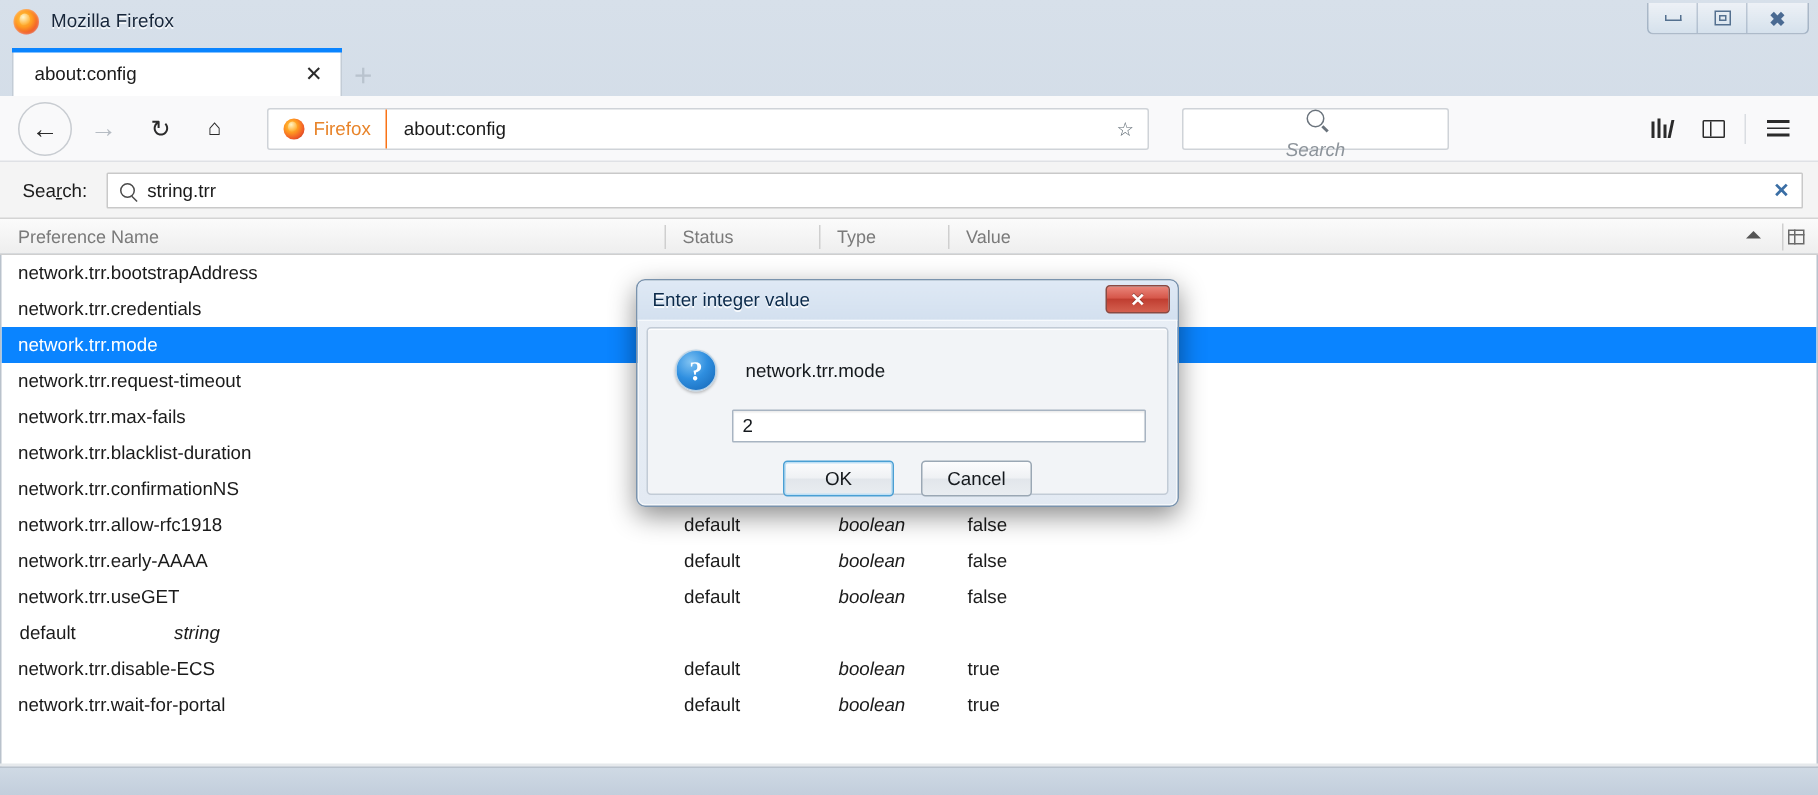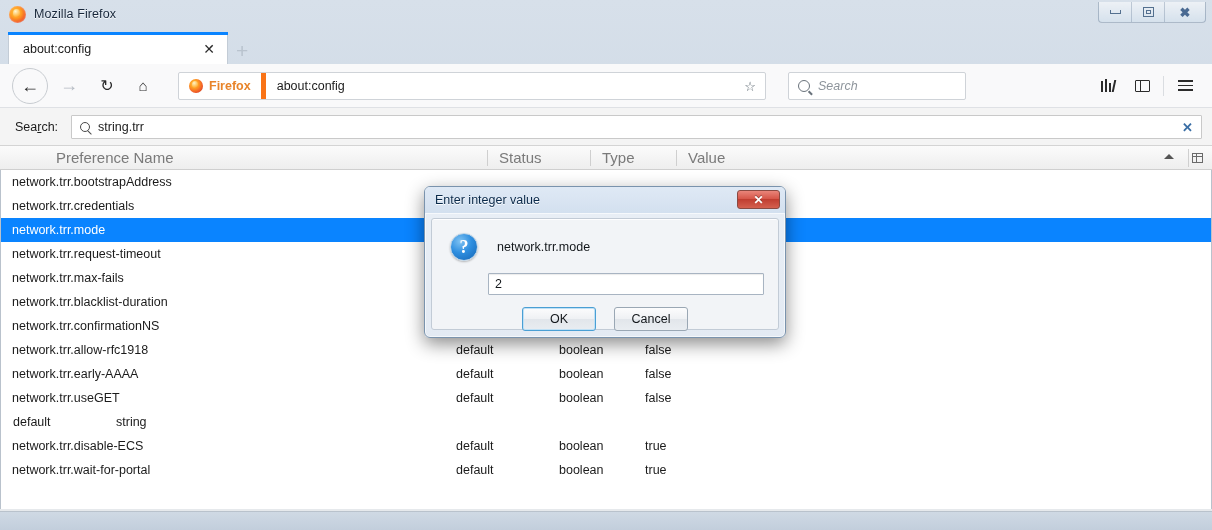--- a/index.html
+++ b/index.html
@@ -103,41 +103,40 @@
   .homebtn{ margin-left:2px; color:#2b2b2b; font-size:15px; }
 
   .urlbar{
     margin-left:18px; flex:0 0 auto; width:588px; height:28px;
     background:#fff; border:1px solid #cfd3d8; border-radius:2px;
     display:flex; align-items:center; position:relative;
   }
   .ff-chip{
     display:flex;align-items:center;gap:6px;
     padding:0 10px 0 10px; height:26px;
-    border-right:5px solid #f97316;
-    font-weight:bold;
+    border-right:1px solid #f97316;
   }
   .ff-logo{
     width:14px;height:14px;border-radius:50%;
     background:radial-gradient(circle at 38% 36%, #ffd24a 0%, #ff9b21 34%, #f05a28 66%, #9e2a10 100%);
     position:relative;
   }
   .ff-logo:after{
     content:""; position:absolute; left:3px; top:2px; width:6px;height:7px;
     border-radius:50% 50% 45% 45%;
     background:radial-gradient(circle at 35% 30%,#fff4c4,#ffae34 70%,#ef6c1b);
   }
   .ff-name{ font-size:12.5px; color:#e8842a; }
   .url-text{ font-size:12.5px; color:#1b1b1b; margin-left:11px; }
   .star{ position:absolute; right:9px; top:50%; transform:translateY(-50%); font-size:13px; color:#5b6770; }
 
   .searchbar{
     margin-left:22px; width:178px; height:28px;
     background:#fff; border:1px solid #cfd3d8; border-radius:2px;
-    display:flex; align-items:center; gap:8px; padding:0 9px;
+    display:flex; align-items:center; gap:8px; padding:0 9px;flex-direction:column;
   }
   .mag{ width:12px;height:12px;border:1.6px solid #6a737c;border-radius:50%;position:relative;flex:0 0 auto;}
   .mag:after{content:"";position:absolute;right:-4px;bottom:-3px;width:5px;height:1.6px;background:#6a737c;transform:rotate(45deg);}
   .search-ph{ font-size:12.5px; color:#8d949b; font-style:italic; }
 
   .tb-right{ margin-left:auto; display:flex; align-items:center; padding-right:10px; }
   .tbicon{ width:34px;height:34px;display:flex;align-items:center;justify-content:center;color:#2b2b2b;}
   .lib-bars{ display:flex; align-items:flex-end; gap:2px; height:13px; }
   .lib-bars i{ display:block; width:2px; background:#2b2b2b; }
   .sidebar-ico{ width:15px;height:12px;border:1.6px solid #2b2b2b;border-radius:1px;position:relative;}
@@ -163,21 +162,21 @@
   .cfg-mag{ width:10px;height:10px;border:1.4px solid #4a4a4a;border-radius:50%;position:relative;flex:0 0 auto;}
   .cfg-mag:after{content:"";position:absolute;right:-3px;bottom:-3px;width:5px;height:1.4px;background:#4a4a4a;transform:rotate(45deg);}
   .cfg-val{ font-size:12.5px; color:#1b1b1b; }
   .cfg-clear{ position:absolute; right:8px; top:50%; transform:translateY(-50%); font-size:13px; color:#3a6ea5; font-weight:600; }
 
   
   .tbl-head{
     position:absolute; left:0; top:146px; width:1212px; height:24px;
     background:linear-gradient(180deg,#fbfbfb,#eeeeee);
     border-bottom:1px solid #cfcfcf;
-    display:flex; align-items:center; font-size:15px; color:#7a7a7a;padding-left:44px;
+    display:flex; align-items:center; font-size:12px; color:#7a7a7a;
   }
   .th{ position:relative; height:24px; display:flex; align-items:center; padding-left:12px; }
   .th + .th:before{ content:""; position:absolute; left:0; top:4px; bottom:4px; width:1px; background:#cfcfcf; }
   .th-name{ width:443px; }
   .th-status{ width:103px; }
   .th-type{ width:86px; }
   .th-value{ flex:1 1 auto; }
   .sort-ind{ position:absolute; right:38px; top:8px; width:0;height:0;
     border-left:5px solid transparent;border-right:5px solid transparent;border-bottom:5px solid #555; }
   .colpick{
@@ -192,21 +191,21 @@
     position:absolute; left:0; top:170px; width:1212px; height:341px;
     background:#fff; border-left:1px solid #b9c2cc; border-right:1px solid #b9c2cc;
     overflow:hidden;
   }
   .row{
     height:24px; display:flex; align-items:center; font-size:12.5px; color:#1b1b1b;
   }
   .row.selected{ background:#0a84ff; color:#ffffff; }
   .c-name{ width:443px; padding-left:11px; white-space:nowrap; overflow:hidden; }
   .c-status{ width:103px; padding-left:12px; }
-  .c-type{ width:86px; padding-left:12px; }
+  .c-type{ width:86px; padding-left:12px;font-style:italic; }
   .c-value{ flex:1 1 auto; padding-left:12px; white-space:nowrap; overflow:hidden; }
 
   .bottom-edge{
     position:absolute; left:0; top:511px; width:1212px; height:19px;
     background:linear-gradient(180deg,#cfd9e4,#c2cedc);
     border-top:1px solid #b9c2cc;
   }
   .tbl-bottomline{ position:absolute; left:0; top:509px; width:1212px; height:2px; background:#e6e9ec; }
 
   

